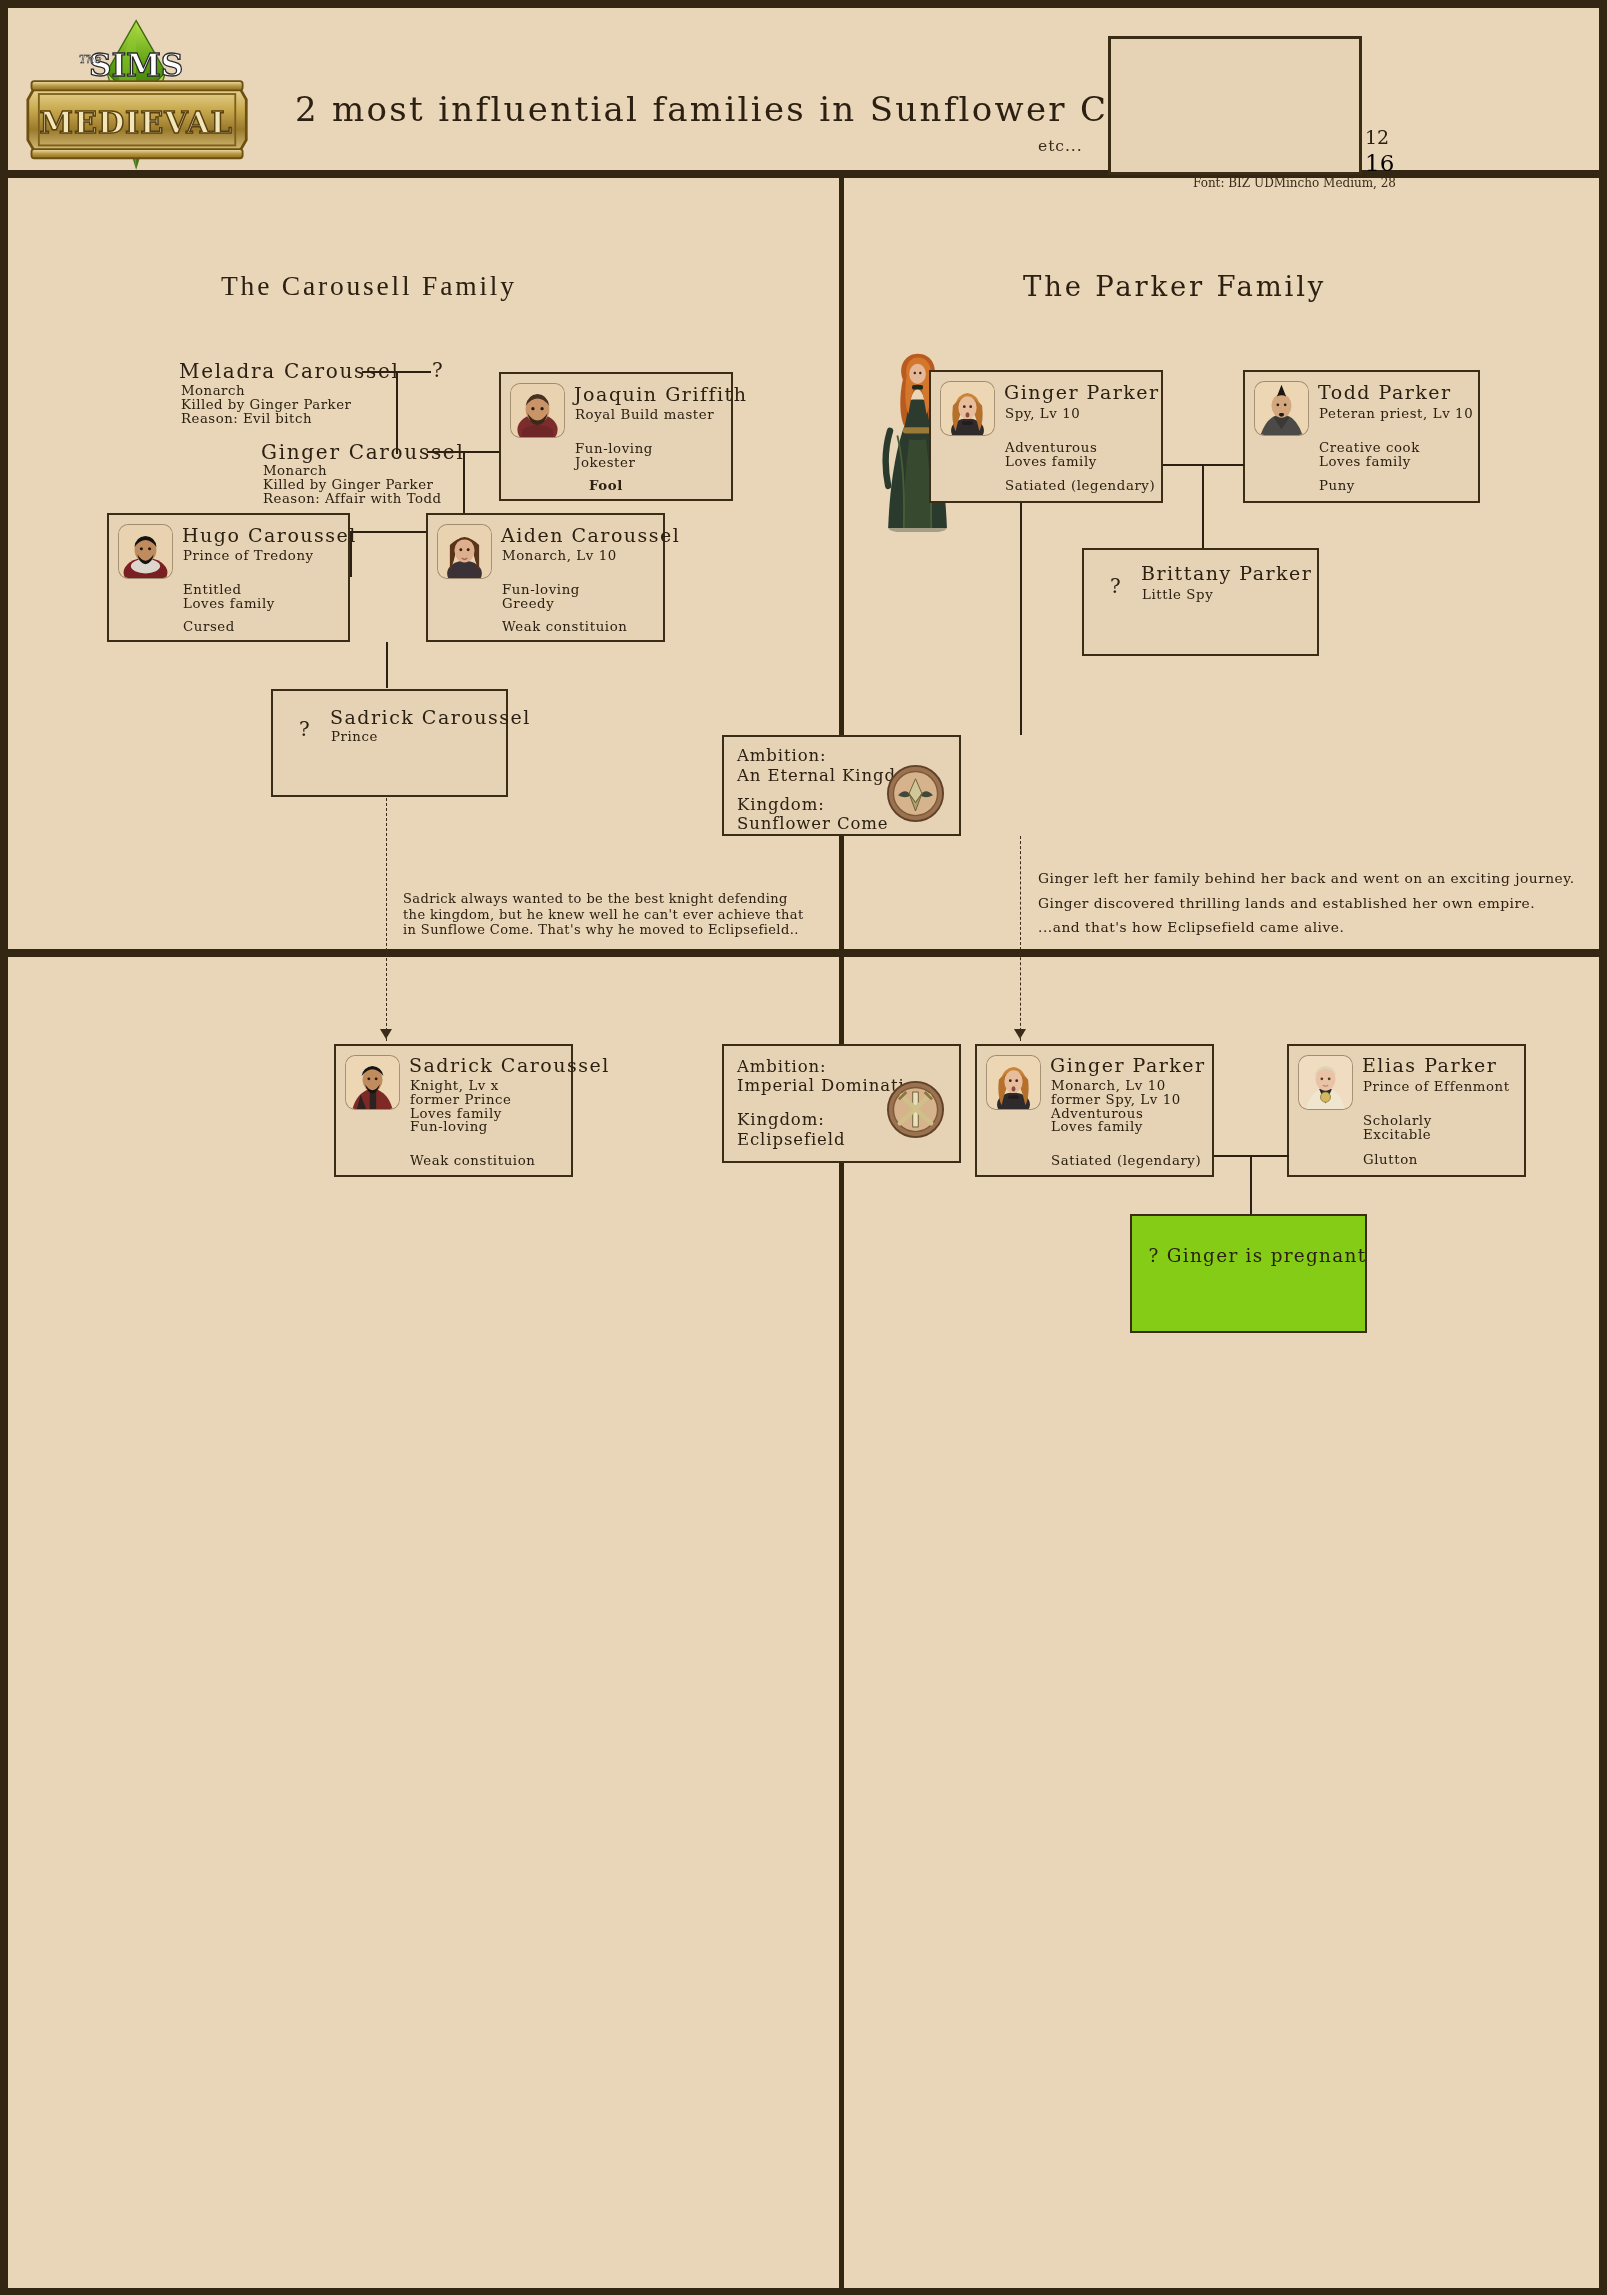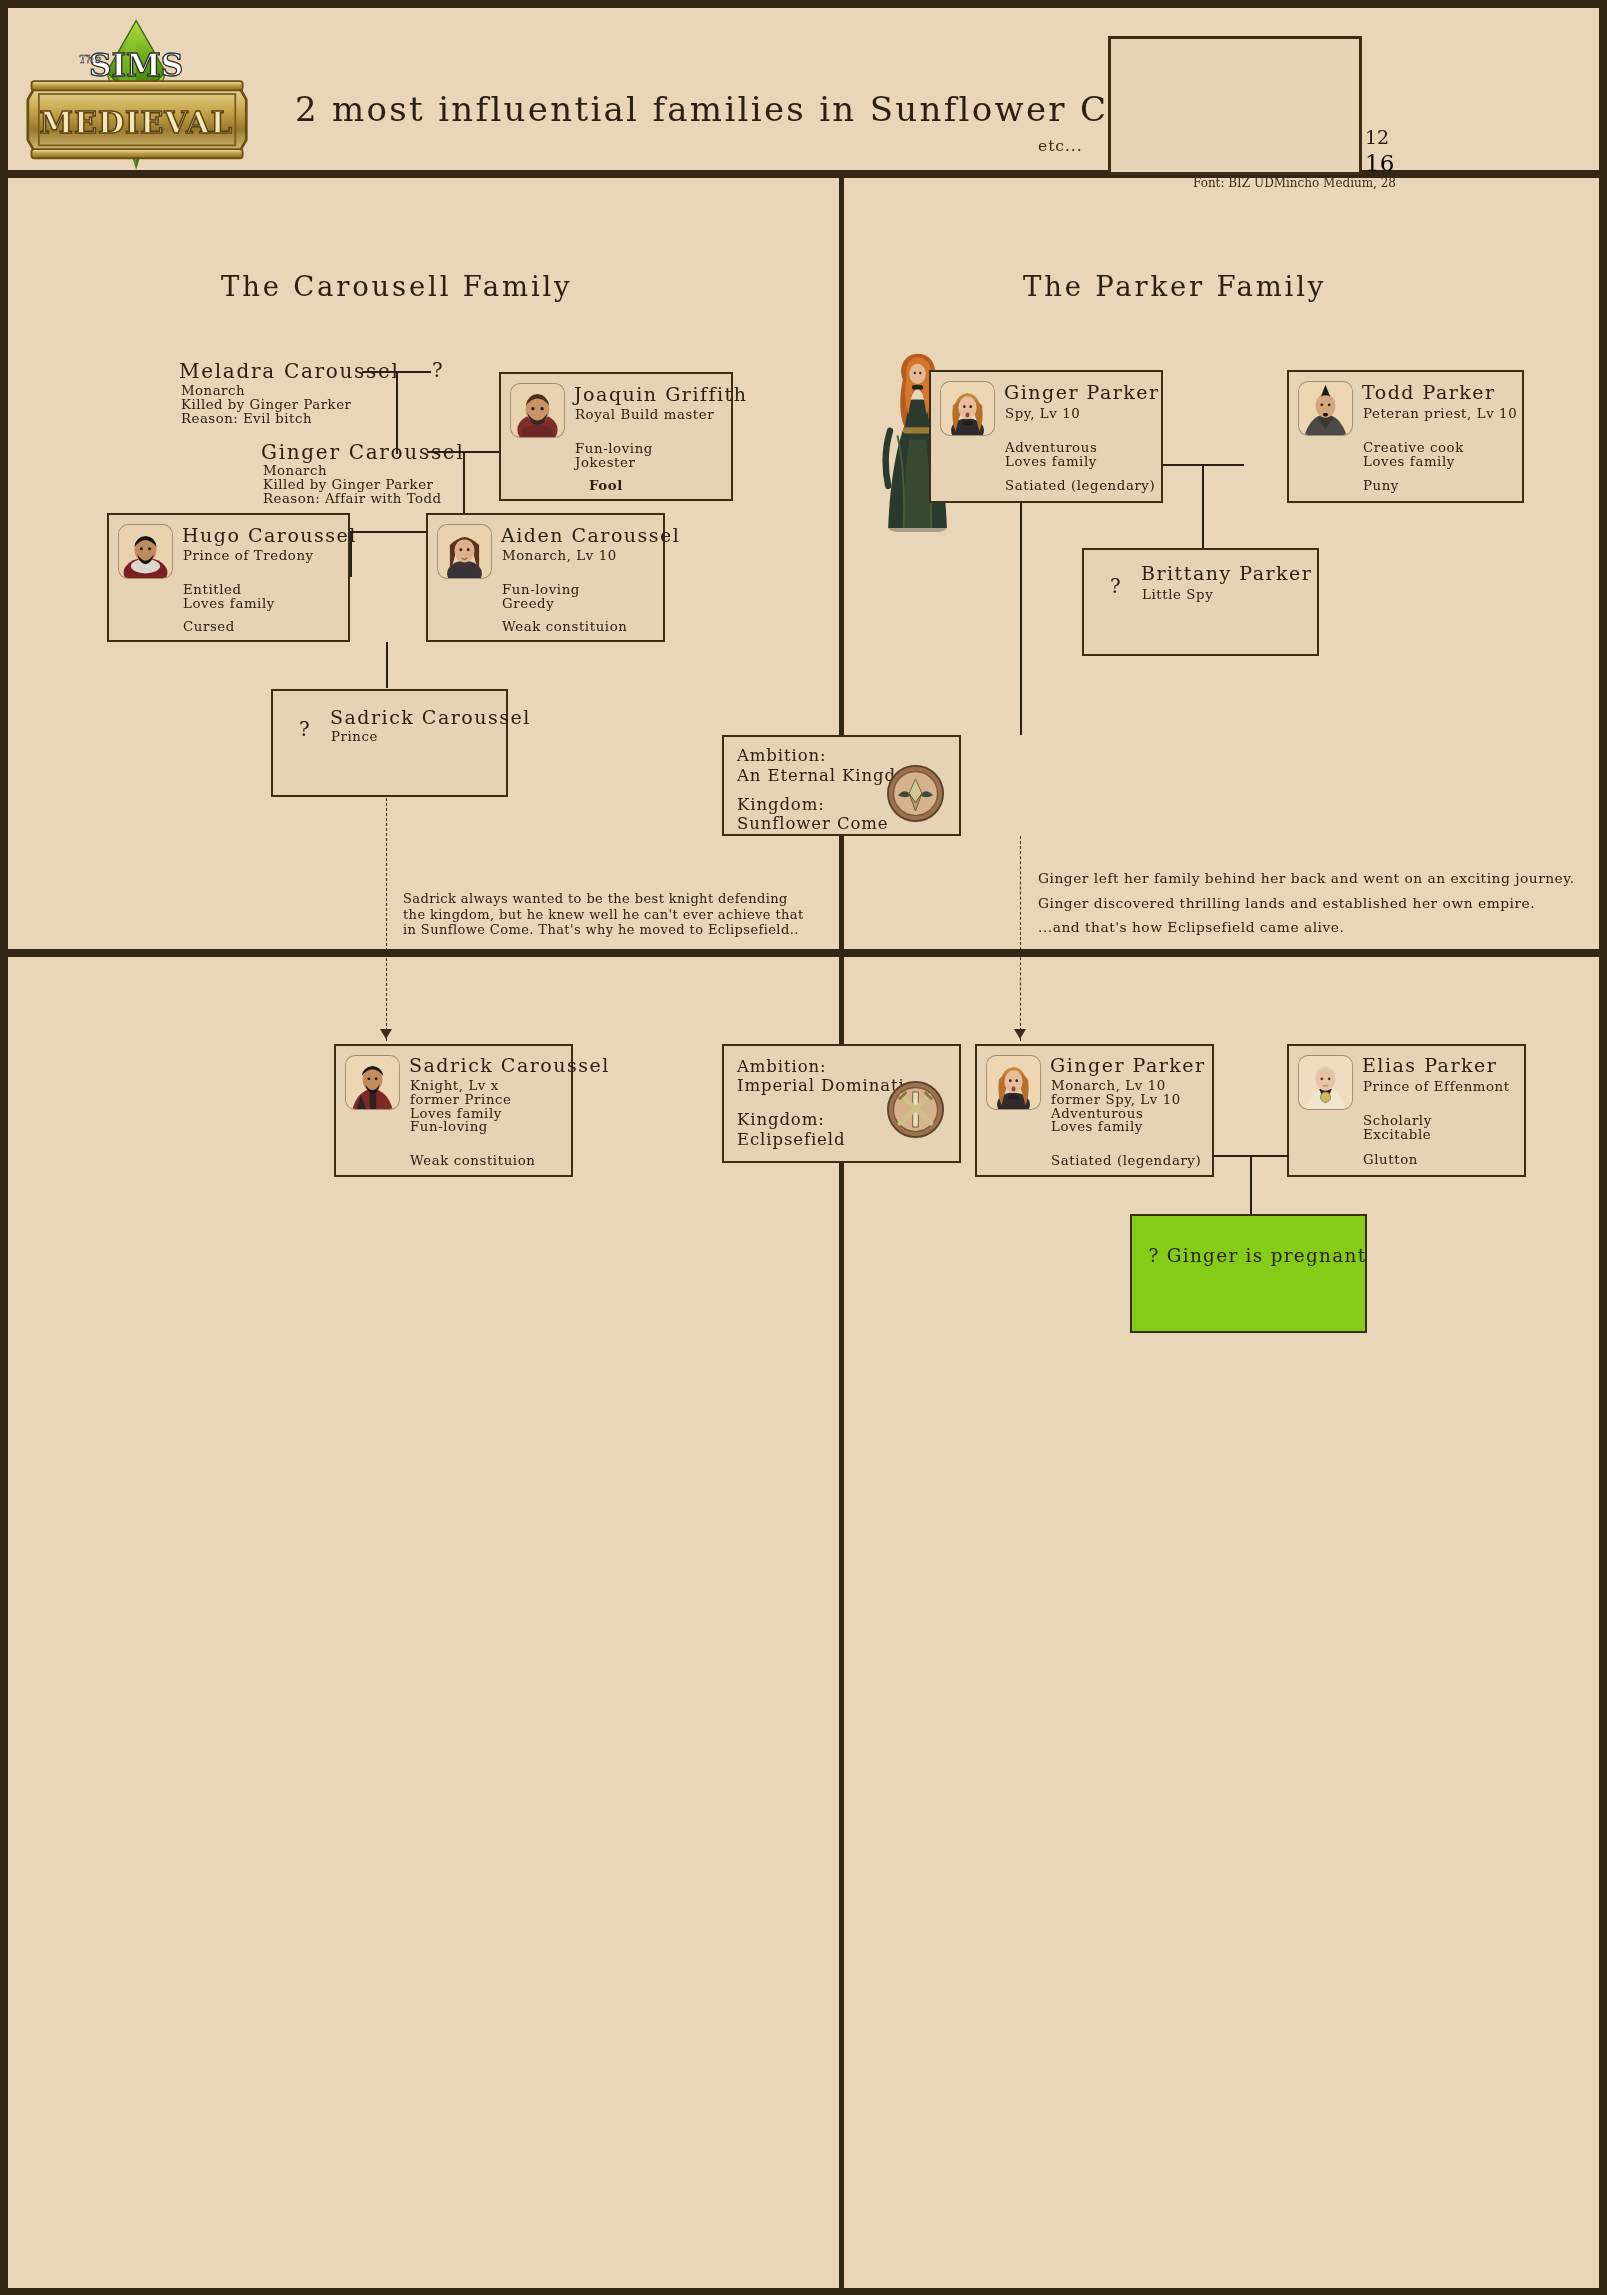--- a/index.html
+++ b/index.html
@@ -197,21 +197,21 @@
     <div id="etc-label">etc...</div>
     <div id="header-box"></div>
     <div id="num-12">12</div>
     <div id="num-16">16</div>
     <div id="font-note">Font: BIZ UDMincho Medium, 28</div>
   </div>
 
   <div class="vdiv"></div>
   <div class="hdiv"></div>
 
-  <div class="family-title" style="left:213px;top:262px;">The Carousell Family</div>
+  <div class="family-title" style="left:213px;top:262px;font-family:Liberation Serif, serif;">The Carousell Family</div>
 
   <div class="pname" style="left:171px;top:351px;">Meladra Caroussel</div>
   <div class="pmeta" style="left:173px;top:376px;white-space:pre;">Monarch
 Killed by Ginger Parker
 Reason: Evil bitch</div>
 
   <div class="ln lnh" style="left:354px;top:363px;width:69px;"></div>
   <div class="pname" style="left:424px;top:350px;">?</div>
   <div class="ln lnv" style="left:388px;top:363px;height:83px;"></div>
 
@@ -337,21 +337,21 @@
         <rect x="23" y="43" width="12" height="4" rx="2" fill="#231c1c"></rect>
       </svg>
     </div>
     <div class="cname" style="left:73px;top:9.2px;">Ginger Parker</div>
     <div class="crole" style="left:74px;top:35px;">Spy, Lv 10</div>
     <div class="ctraits" style="left:74px;top:69px;white-space:pre;">Adventurous
 Loves family</div>
     <div class="cflaw" style="left:74px;top:106px;">Satiated (legendary)</div>
   </div>
 
-  <div class="card" style="left:1235px;top:362px;width:237px;height:133px;margin-left:44px;">
+  <div class="card" style="left:1235px;top:362px;width:237px;height:133px;">
     <div class="portrait">
       <svg width="53" height="53" viewBox="0 0 58 58">
         <rect width="58" height="58" rx="10" fill="#ecd6b4"></rect>
         <path d="M6,58 Q12,40 24,36 L34,36 Q46,40 52,58 Z" fill="#4b4a46"></path>
         <path d="M20,38 L29,52 L38,38 Z" fill="#3a3935"></path>
         <ellipse cx="29" cy="26" rx="11" ry="13" fill="#d3a87e"></ellipse>
         <path d="M24,16 L29,3 L34,16 Q29,13 24,16Z" fill="#1a1614"></path>
         <circle cx="25" cy="25" r="1.5" fill="#2b2018"></circle>
         <circle cx="33" cy="25" r="1.5" fill="#2b2018"></circle>
         <path d="M26,36 Q29,40 32,36 L31,34 L27,34Z" fill="#241a14"></path>

